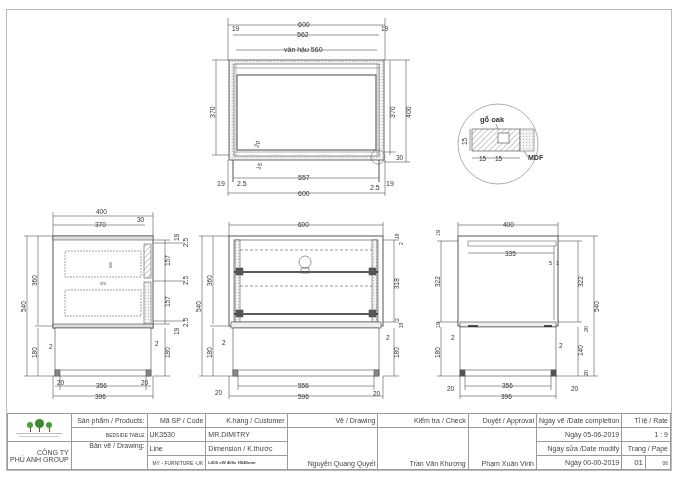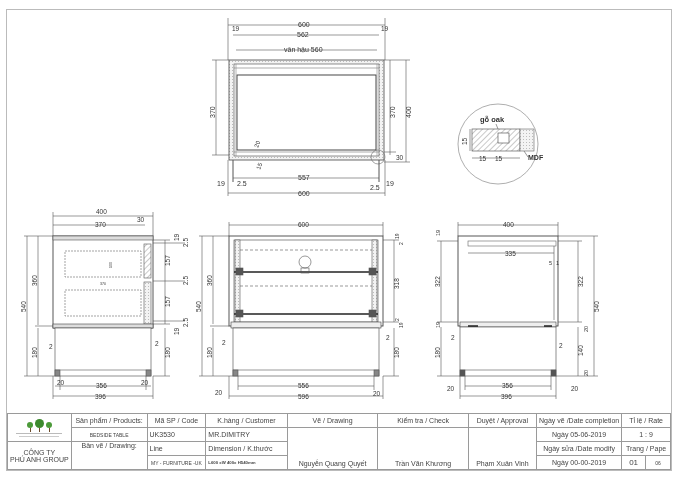--- a/index.html
+++ b/index.html
@@ -1,20 +1,20 @@
 <!DOCTYPE html>
 <html><head>
 <meta charset="utf-8">
 <style>
   html,body{margin:0;padding:0;background:#fff;}
   body{width:680px;height:477px;position:relative;overflow:hidden;font-family:"Liberation Sans",sans-serif;color:#333;}
   #sheet{position:absolute;left:0;top:0;width:680px;height:477px;border-radius:10px;}
   svg text{font-family:"Liberation Sans",sans-serif;fill:#333;}
   .tb{position:absolute;left:7px;top:413px;width:664px;height:57px;border-collapse:collapse;font-size:7px;color:#444;}
-  .tb td{border:1px solid #9a9a9a;text-align:center;padding:0 2px;white-space:nowrap;overflow:hidden;height:13px;}
+  .tb td{border:1px solid #9a9a9a;text-align:right;padding:0 2px;white-space:nowrap;overflow:hidden;height:13px;}
   .tb .sm{font-size:5px;}
   .tb .xs{font-size:4.3px;font-weight:bold;}
   .logo{display:flex;flex-direction:column;align-items:center;justify-content:center;}
   .trees{display:flex;gap:2px;align-items:flex-end;}
   .tree{width:6px;height:6px;border-radius:50%;background:#4c9a3a;position:relative;}
   .tree.big{width:9px;height:9px;background:#3d8a2e;}
   .tree::after{content:"";position:absolute;left:50%;bottom:-4px;width:1px;height:4px;background:#6b4a2a;}
   .logo-line{width:46px;height:1px;background:#bbb;margin-top:5px;}
   .logo-line2{width:40px;height:1px;background:#ccc;margin-top:2px;}
 </style>

